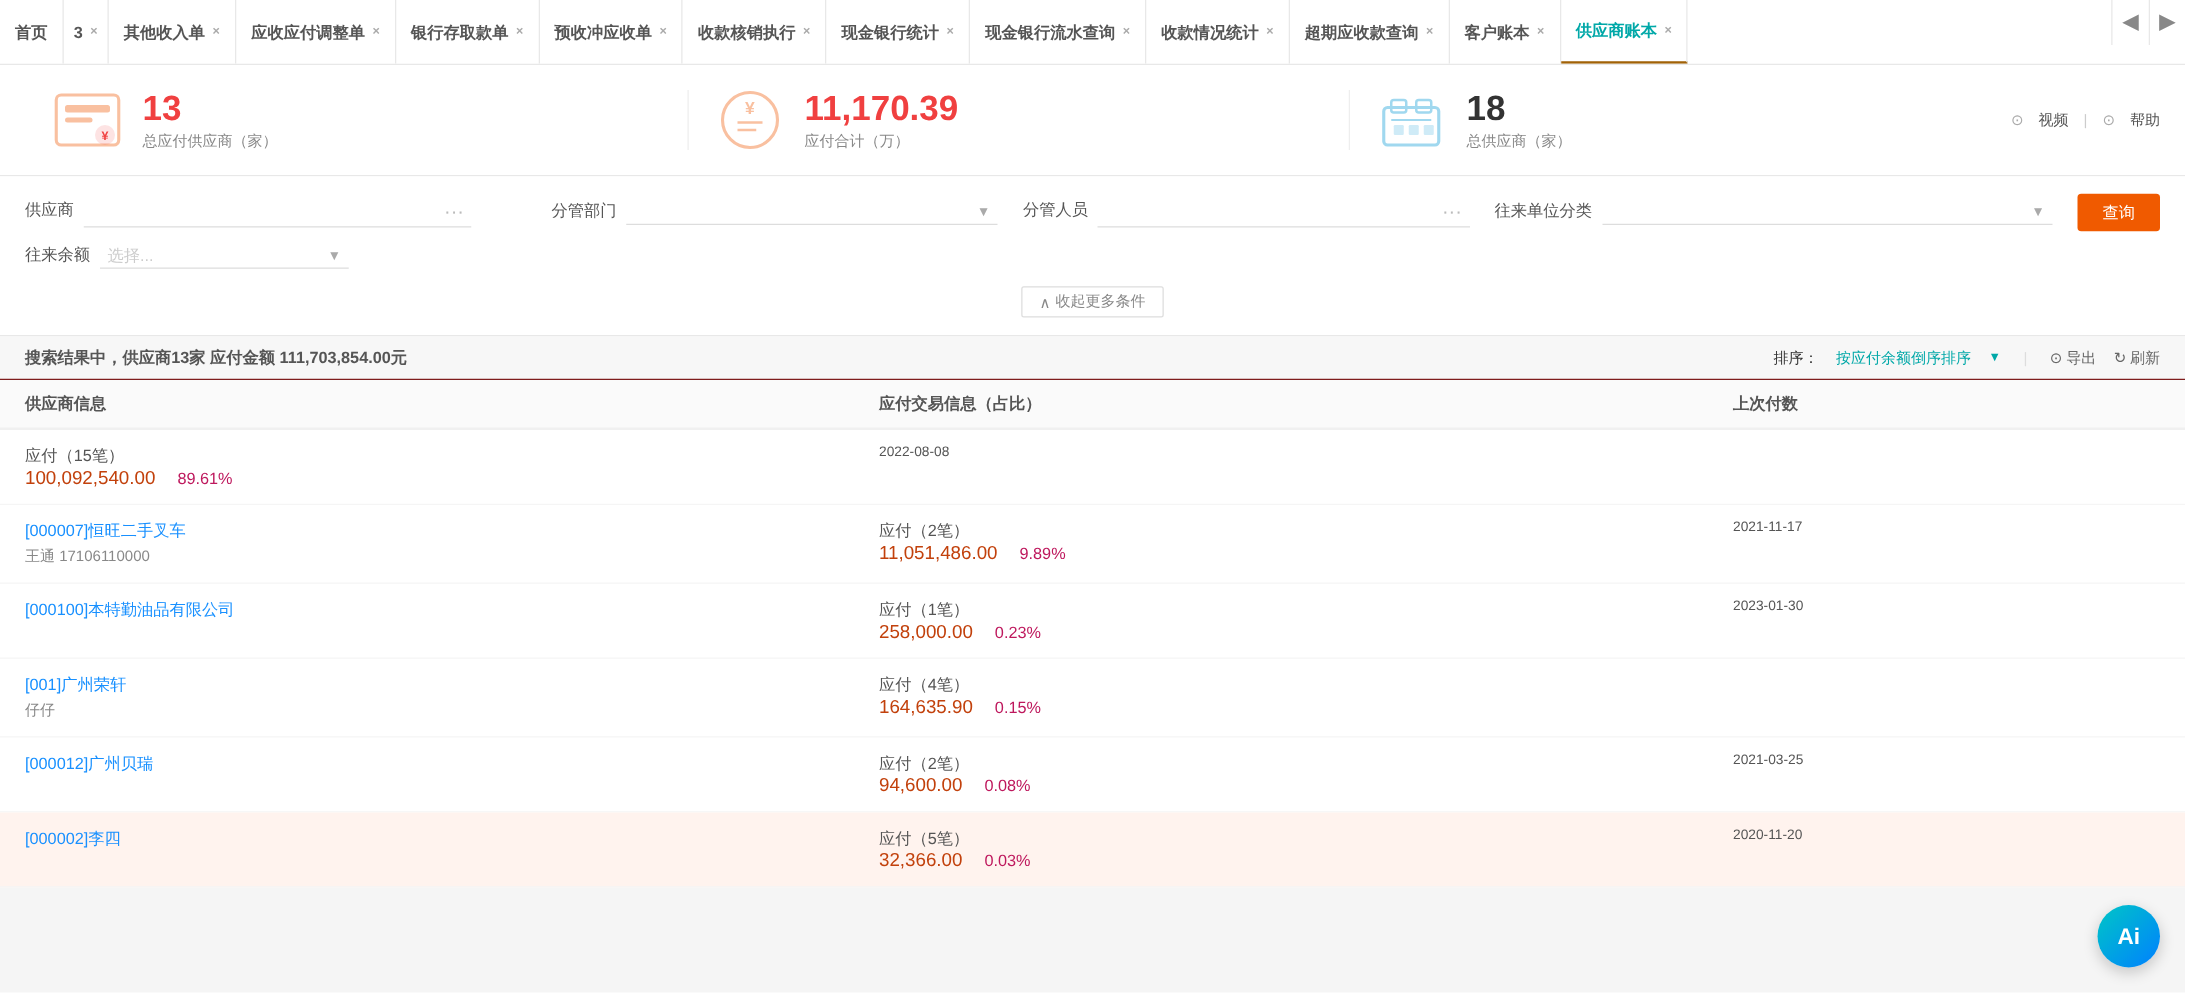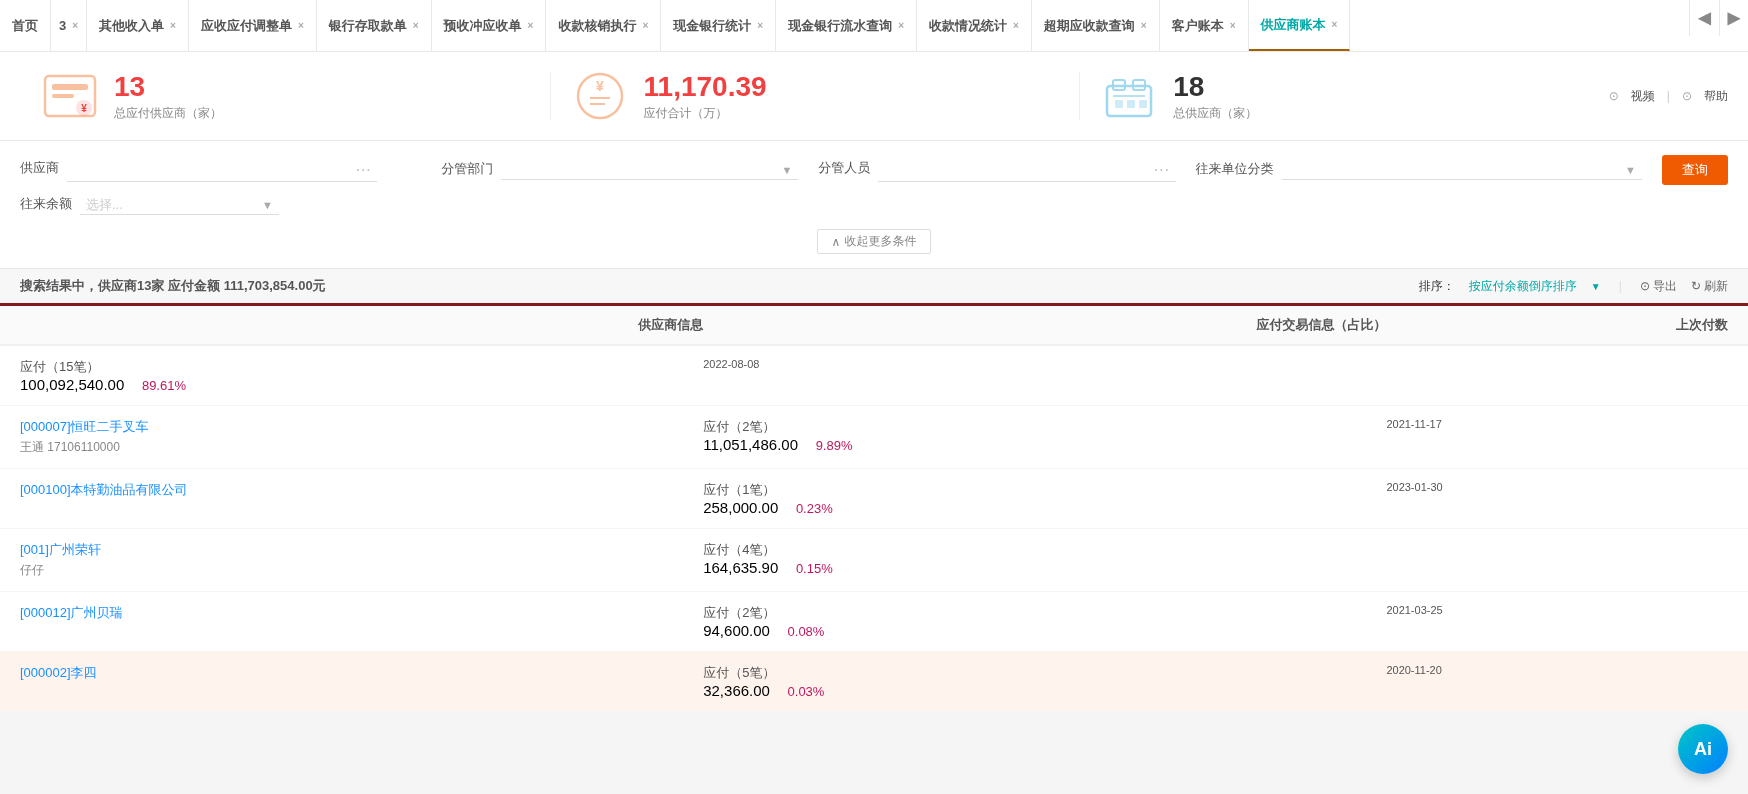--- a/index.html
+++ b/index.html
@@ -66,47 +66,47 @@
       text-align: center; padding: 4px; cursor: pointer; color: #888; font-size: 12px;
     }
     .collapse-btn-inner {
       display: inline-flex; align-items: center; gap: 4px; border: 1px solid #ddd;
       padding: 3px 14px; border-radius: 2px; background: #fff;
     }
 
     
     .result-bar {
       background: #f7f7f7; padding: 8px 20px; display: flex; align-items: center;
-      justify-content: space-between; border-bottom: 3px solid #7f1d1d;
+      justify-content: space-between; border-bottom: 1px solid #7f1d1d;
     }
     .result-info { font-size: 13px; color: #555; }
     .result-info span { font-weight: bold; }
     .result-actions { display: flex; align-items: center; gap: 14px; font-size: 12px; color: #555; }
     .result-actions .sort-label { color: #333; }
     .result-actions .sort-value { color: #00a8a8; cursor: pointer; }
     .result-actions .action-btn { display: flex; align-items: center; gap: 3px; cursor: pointer; color: #666; }
 
     
     .table-wrap { background: #fff; padding: 0 0; }
     .table-header {
       display: grid; grid-template-columns: 2fr 2fr 1fr;
       padding: 10px 20px; background: #fafafa; border-bottom: 2px solid #f0f0f0;
-      font-size: 13px; color: #555; font-weight: bold; text-align: right;
+      font-size: 13px; color: #555; font-weight: bold;
     }
     .table-row {
       display: grid; grid-template-columns: 2fr 2fr 1fr;
       padding: 12px 20px; border-bottom: 1px solid #f5f5f5;
       align-items: start;
     }
     .table-row.highlighted { background: #fff3ee; }
     .supplier-name { color: #1890ff; cursor: pointer; text-decoration: none; font-size: 13px; }
     .supplier-sub { font-size: 12px; color: #888; margin-top: 3px; }
     .tx-info {}
     .tx-label { font-size: 13px; color: #555; }
-    .tx-amount { font-size: 15px; color: #000000; cursor: pointer; text-decoration: none; }
+    .tx-amount { font-size: 15px; color: #c2410c; cursor: pointer; text-decoration: none; }
     .tx-percent { font-size: 13px; color: #be185d; margin-left: 14px; }
     .last-pay { font-size: 11px; color: #555; }
 
     
     ::-webkit-scrollbar { width: 6px; height: 6px; }
     ::-webkit-scrollbar-thumb { background: #ccc; border-radius: 3px; }
 
     .ai-bubble {
       position: fixed; bottom: 20px; right: 20px; width: 50px; height: 50px;
       background: linear-gradient(135deg, #00c6c6, #0080ff);

